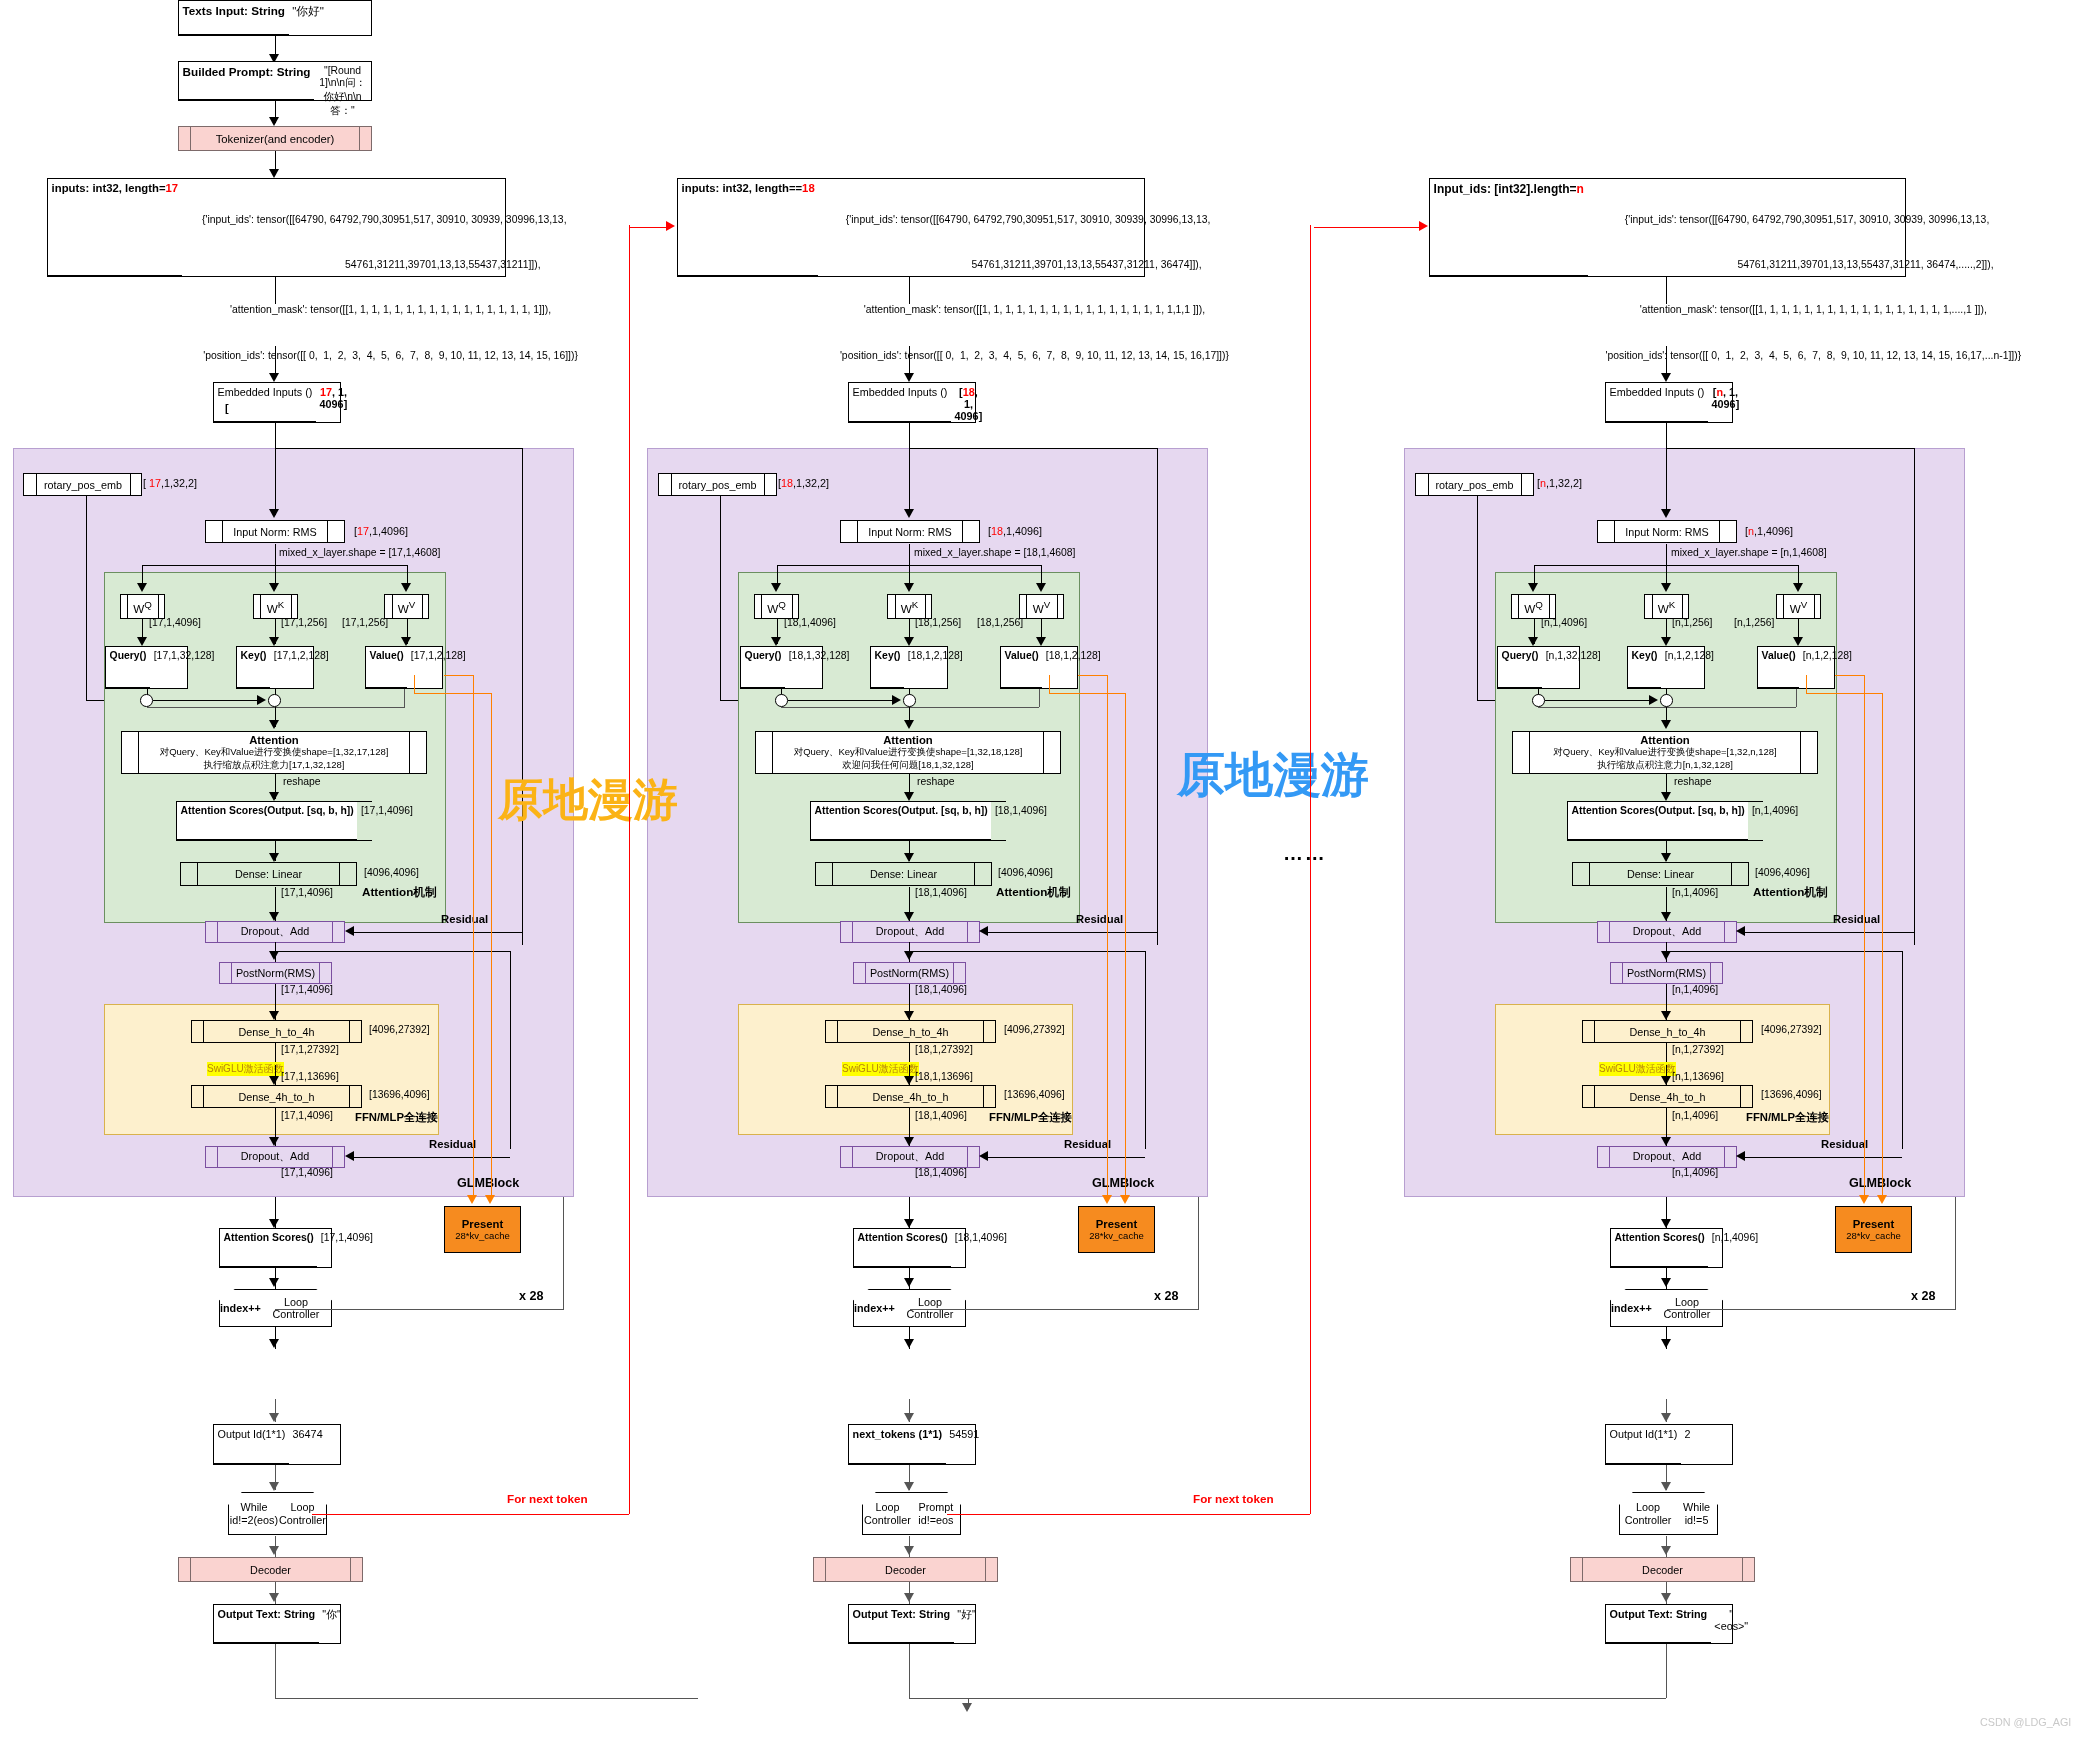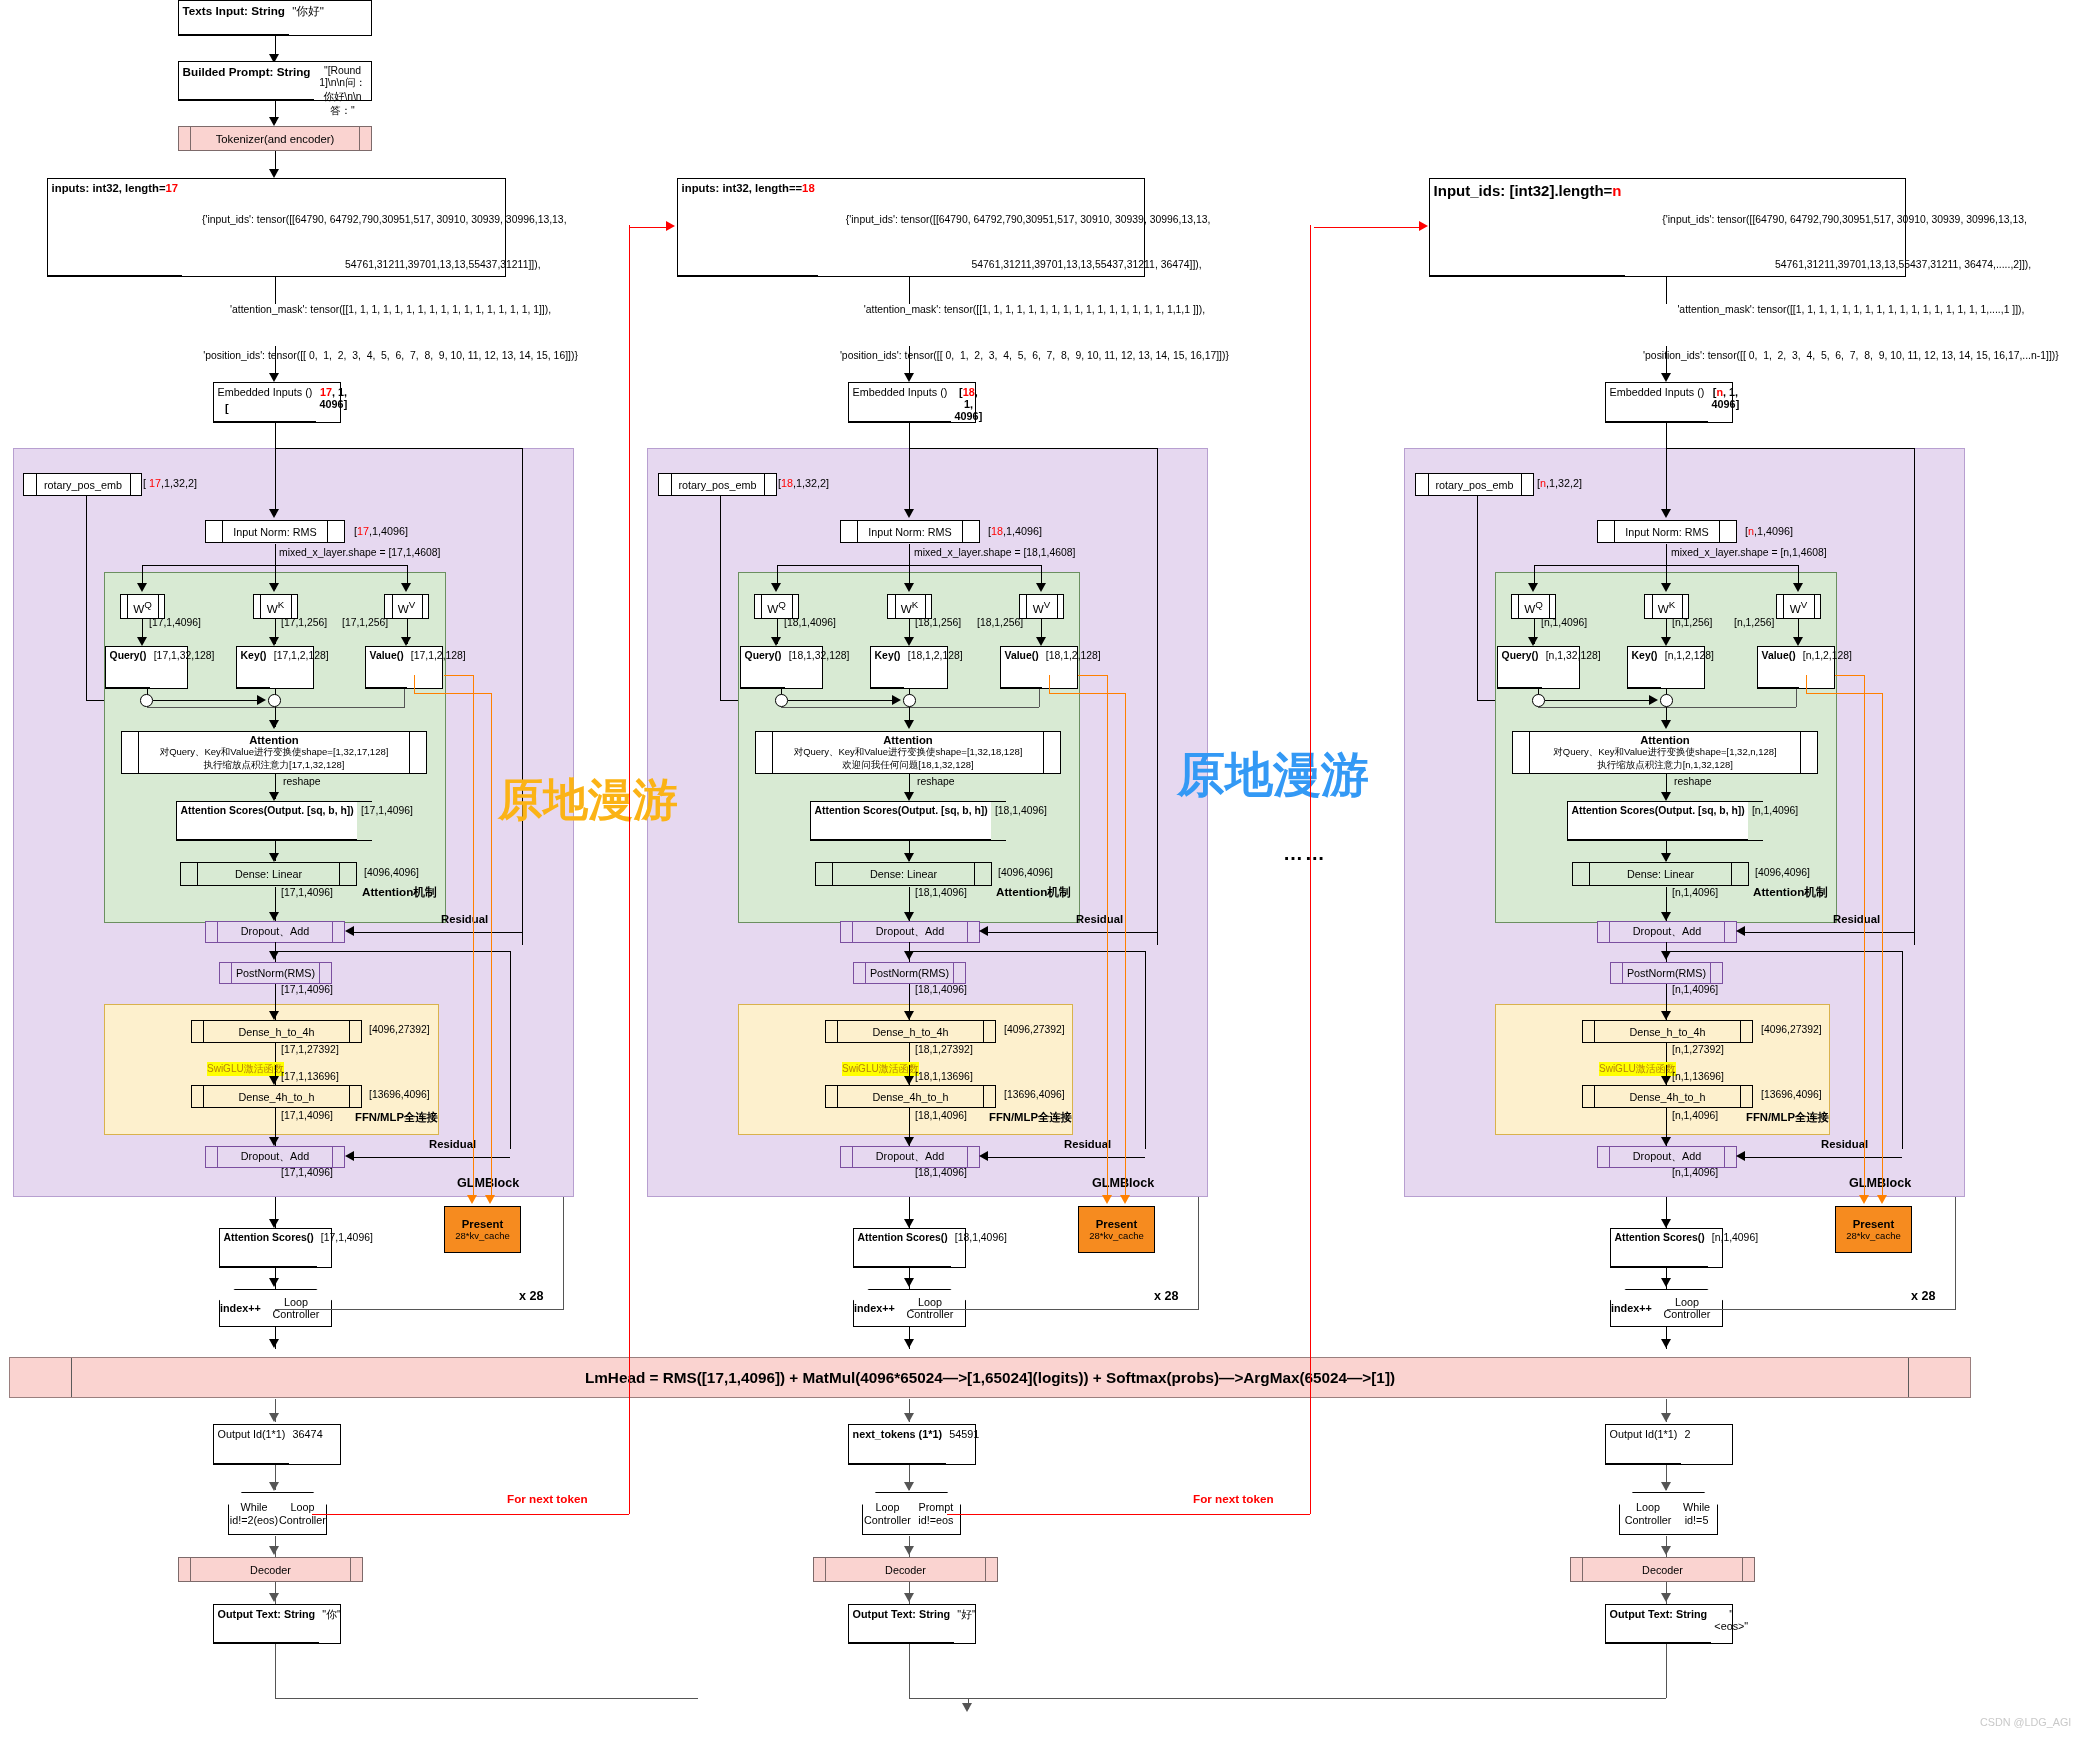--- a/index.html
+++ b/index.html
@@ -155,21 +155,21 @@
     </div>
     <div class="val tensorblock" style="padding-left:9px; line-height:1.45;">
       <div>{'input_ids': tensor([[64790, 64792,790,30951,517, 30910, 30939, 30996,13,13,</div>
       <div style="padding-left:117px;">54761,31211,39701,13,13,55437,31211, 36474]]),</div>
       <div style="padding-left:12.6px;">'attention_mask': tensor([[1, 1, 1, 1, 1, 1, 1, 1, 1, 1, 1, 1, 1, 1, 1, 1, 1,1,1 ]]),</div>
       <div style="padding-left:12.6px;">'position_ids': tensor([[ 0,  1,  2,  3,  4,  5,  6,  7,  8,  9, 10, 11, 12, 13, 14, 15, 16,17]])}</div>
     </div>
   </div>
 
   <div class="box" style="left:1429px; top:178px; width:477px; height:99px; font-size:10.4px;">
-    <div class="hdr" style="font-size:15px;">
+    <div class="hdr" style="font-size:12px;">
       <span>Input_ids:  [int32].length=</span><span class="red">n</span>
     </div>
     <div class="val tensorblock" style="padding-left:5.4px; line-height:1.45;">
       <div>{'input_ids': tensor([[64790, 64792,790,30951,517, 30910, 30939, 30996,13,13,</div>
       <div style="padding-left:117px;">54761,31211,39701,13,13,55437,31211, 36474,.....,2]]),</div>
       <div style="padding-left:12.6px;">'attention_mask': tensor([[1, 1, 1, 1, 1, 1, 1, 1, 1, 1, 1, 1, 1, 1, 1, 1, 1,....,1 ]]),</div>
       <div style="padding-left:12.6px;">'position_ids': tensor([[ 0,  1,  2,  3,  4,  5,  6,  7,  8,  9, 10, 11, 12, 13, 14, 15, 16,17,...n-1]])}</div>
     </div>
   </div>
 
@@ -763,23 +763,20 @@
   <div class="region loopbox" style="left:1667px; top:1197px; width:289px; height:113px; border-top:none; border-left:none;"></div>
   <div class="lbl bold" style="left:1911px; top:1289px; font-size:12.6px;">x 28</div>
   <div class="vline" style="left:1666px; top:1327px; height:21.6px;"></div>
   <div class="arrow-d" style="left:1661px; top:1339px;"></div>
 
   <div class="dots" style="left:1283px; top:842px; font-size:20px;">……</div>
 
   <div class="wm" style="left:498px; top:770px; font-size:45px; color:#fbb316;">原地漫游</div>
   <div class="wm" style="left:1177px; top:743px; font-size:48px; color:#3399f5;">原地漫游</div>
 
-  <div class="band" style="left:9px; top:1357px; width:1962px; height:41px; font-size:15.3px;">
-    <span>LmHead = RMS([17,1,4096]) + MatMul(4096*65024—&gt;[1,65024](logits)) + Softmax(probs)—&gt;ArgMax(65024—&gt;[1])</span>
-  </div>
 
   <div class="vline grey" style="left:275px; top:1399px; height:23.4px;"></div>
   <div class="arrow-d grey" style="left:269px; top:1413px;"></div>
   <div class="box" style="left:213px; top:1424px; width:128px; height:41px; font-size:10.8px;">
     <div class="hdr" style="font-weight:normal;">Output Id(1*1)</div>
     <div class="val">36474</div>
   </div>
   <div class="vline grey" style="left:275px; top:1465px; height:25px;"></div>
   <div class="arrow-d grey" style="left:269px; top:1482px;"></div>
   <div class="hex" style="left:228px; top:1492px; width:99px; height:43px; font-size:10.8px;">

